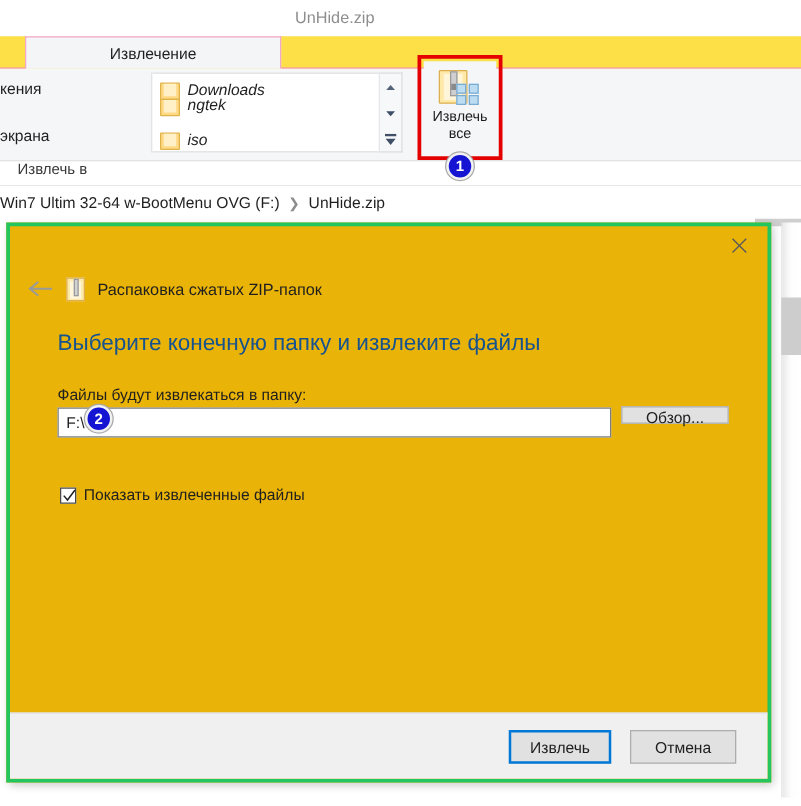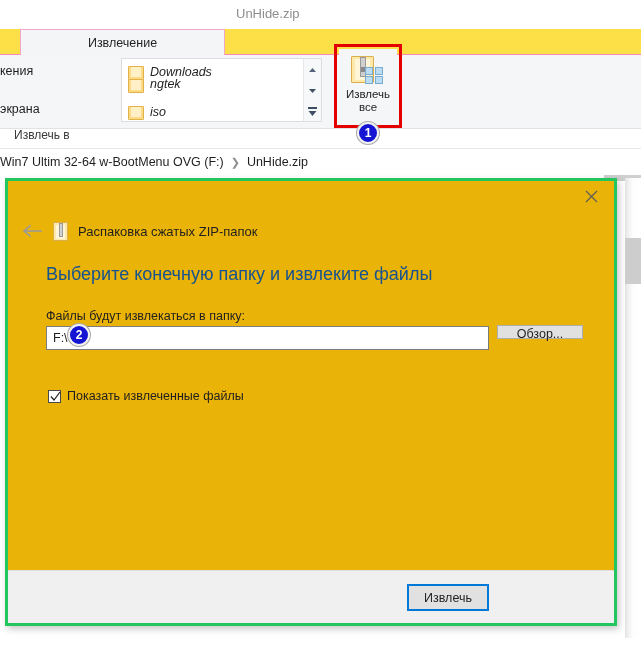--- a/index.html
+++ b/index.html
@@ -577,19 +577,20 @@
       <span class="chk-box">
         <svg width="13" height="14" viewBox="0 0 13 14">
           <path d="M2 6.5 L5 10 L11 2" stroke="#202020" stroke-width="1.2" fill="none"></path>
         </svg>
       </span>
       <span>Показать извлеченные файлы</span>
     </div>
 
     <div class="dlg-footer">
       <button class="btn-primary">Извлечь</button>
+      <button class="btn-secondary">Отмена</button>
     </div>
   </div>
 
   <div class="badge" id="badge-1">1</div>
   <div class="badge" id="badge-2">2</div>
 
 </div>
 
 </body></html>

